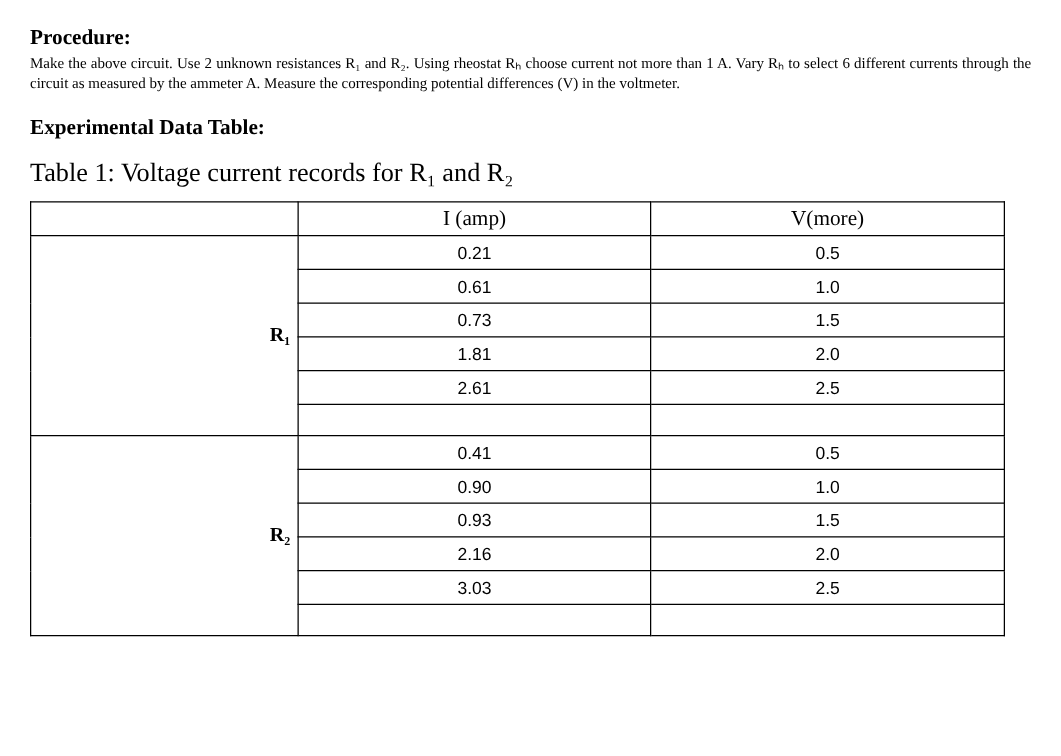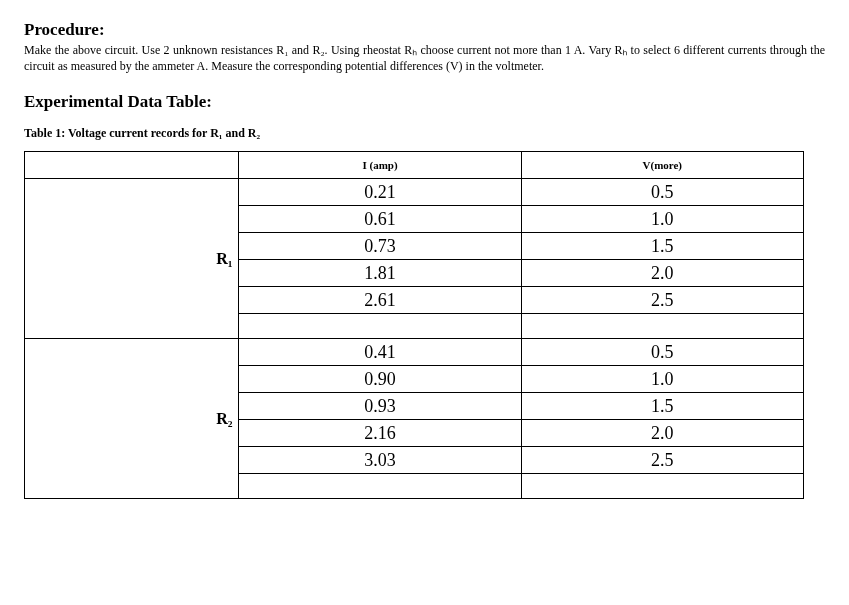--- a/index.html
+++ b/index.html
@@ -22,40 +22,40 @@
     line-height: 1.35;
     text-align: justify;
     margin: 0 0 18px 0;
   }
   .section-title {
     font-weight: bold;
     font-size: 17px;
     margin: 0 0 14px 0;
   }
   .table-title {
-    font-weight: bold;
-    font-size: 12px;
+    font-weight: normal;
+    font-size: 21px;
     margin: 0 0 10px 0;
   }
   table.data {
     border-collapse: collapse;
     width: 780px;
   }
   table.data th, table.data td {
     border: 1px solid #000;
     padding: 2px 6px;
-    font-family: Liberation Serif, serif;
-    font-size: 18px;
+    font-family: Liberation Sans, sans-serif;
+    font-size: 14px;
     text-align: center;
     height: 22px;
   }
   table.data th {
     font-family: "Times New Roman", Times, serif;
-    font-weight: bold;
-    font-size: 11px;
+    font-weight: normal;
+    font-size: 17px;
   }
   table.data td.rowhdr {
     font-family: "Times New Roman", Times, serif;
     font-weight: bold;
     font-size: 16px;
     text-align: right;
     width: 210px;
   }
   table.data td.icol { width: 280px; }
   table.data td.vcol { width: 280px; text-align: center; }

